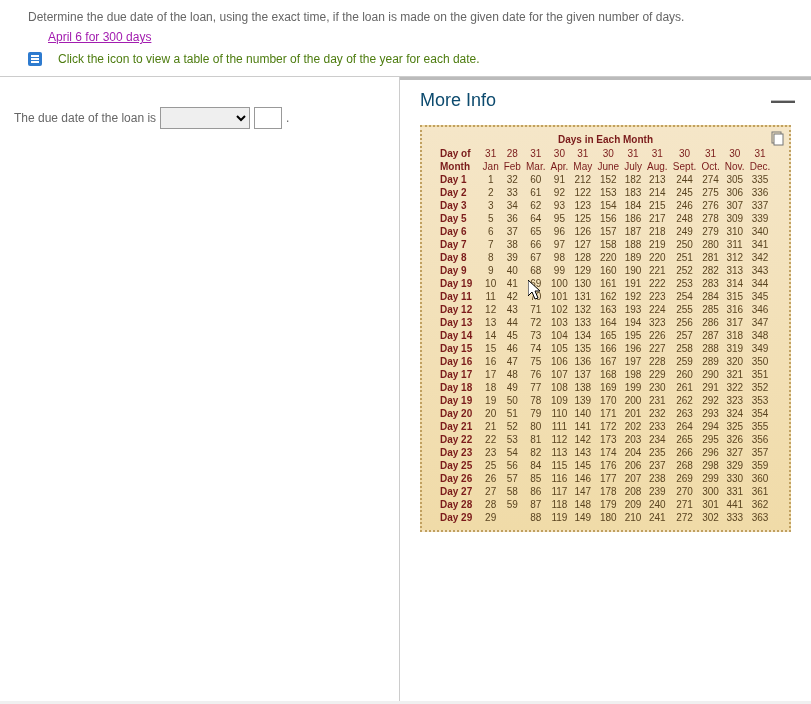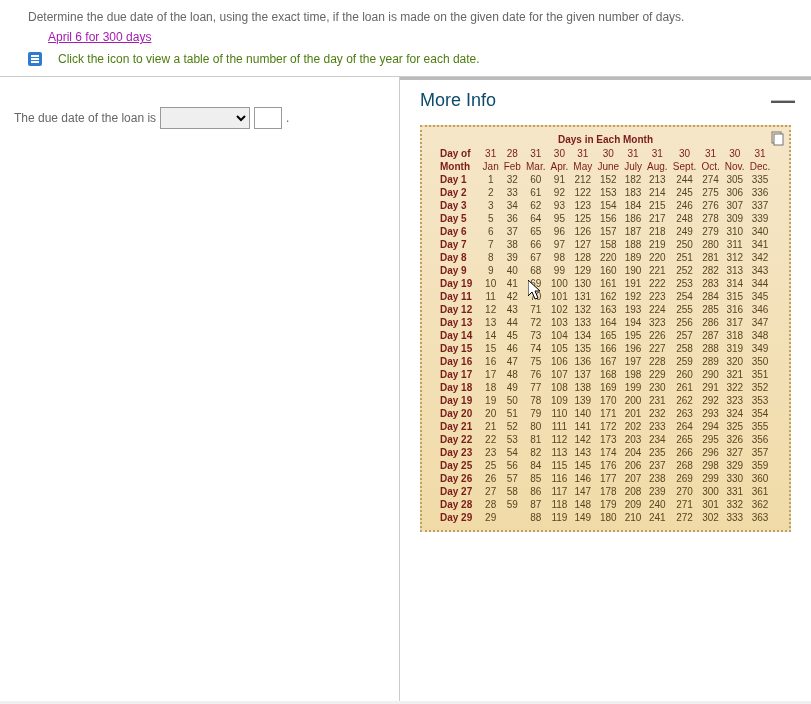--- a/index.html
+++ b/index.html
@@ -540,21 +540,21 @@
               <td>28</td>
               <td>59</td>
               <td>87</td>
               <td>118</td>
               <td>148</td>
               <td>179</td>
               <td>209</td>
               <td>240</td>
               <td>271</td>
               <td>301</td>
-              <td>332</td>
+              <td>441</td>
               <td>362</td>
             </tr>
             <tr>
               <td class="row-label">Day 29</td>
               <td>29</td>
               <td></td>
               <td>88</td>
               <td>119</td>
               <td>149</td>
               <td>180</td>

